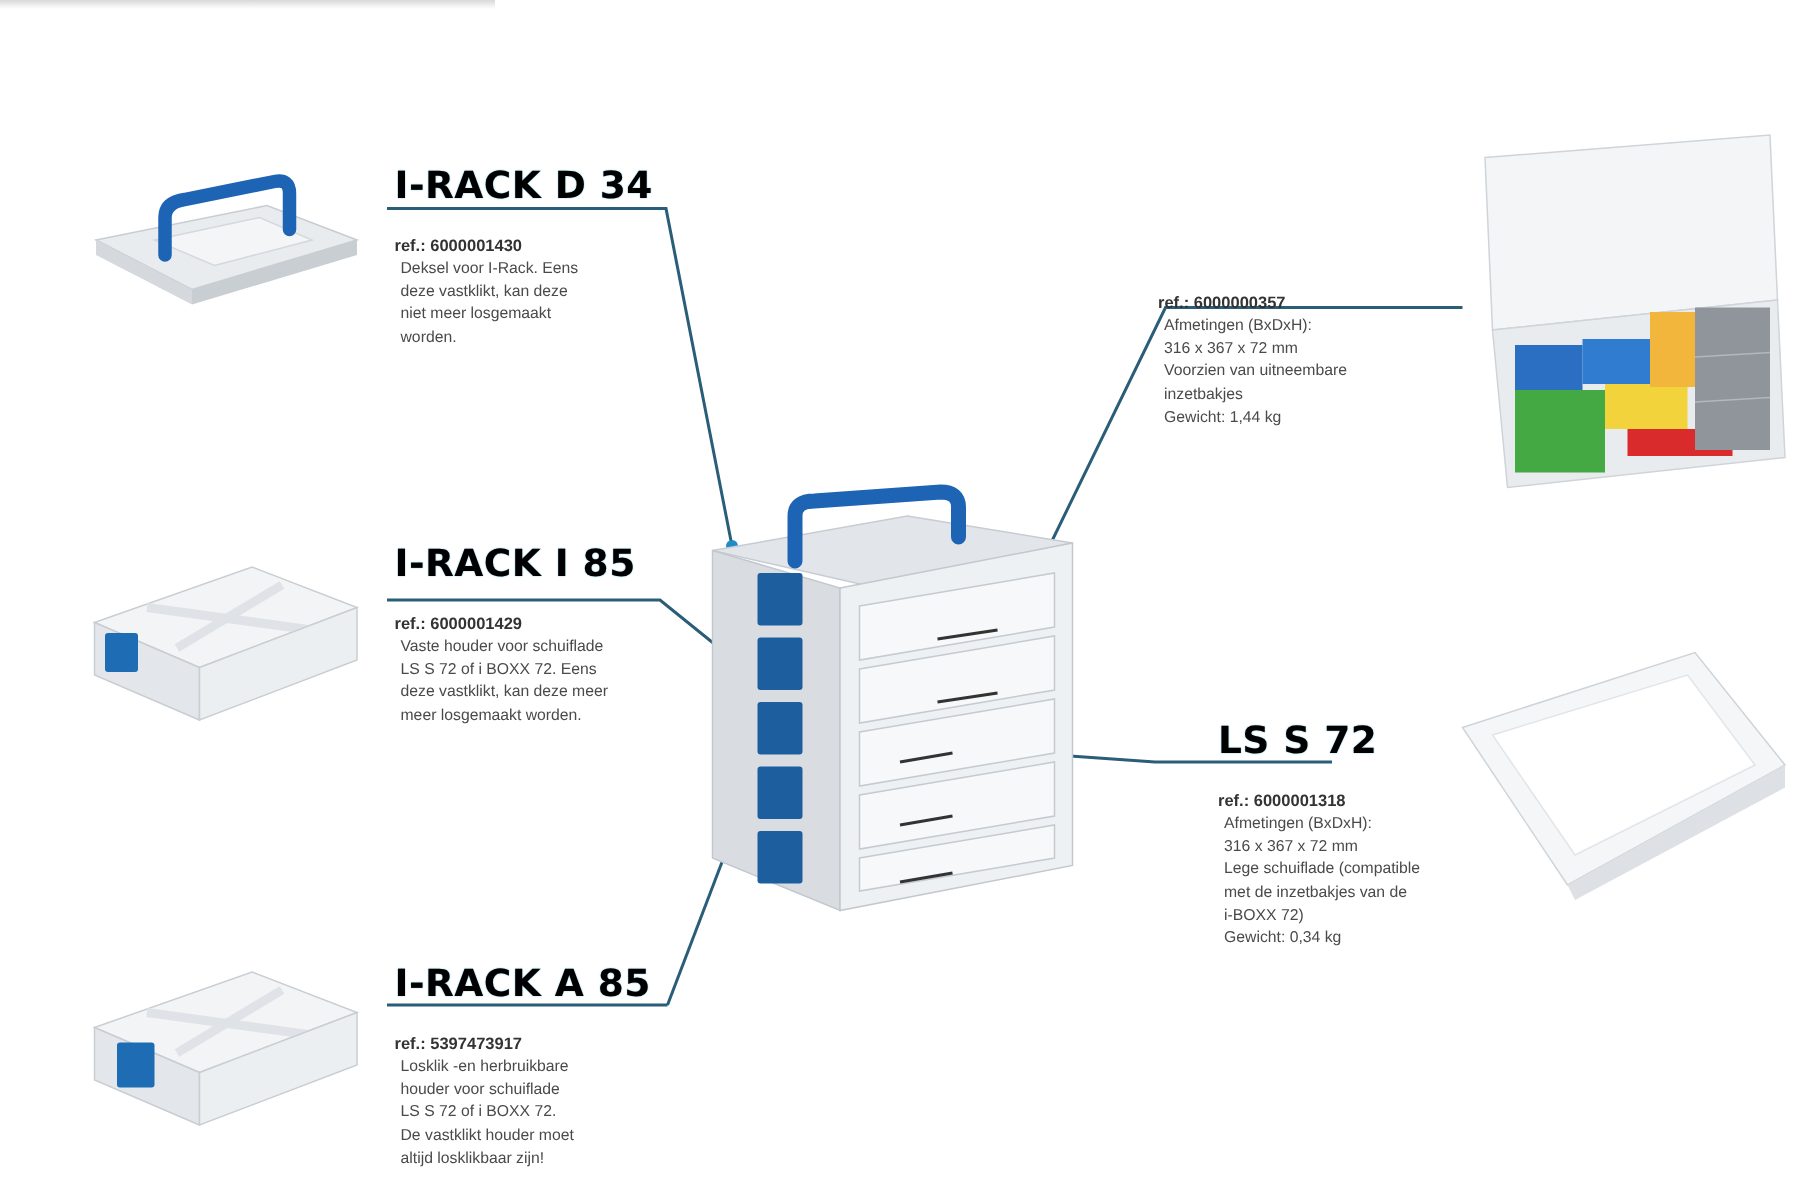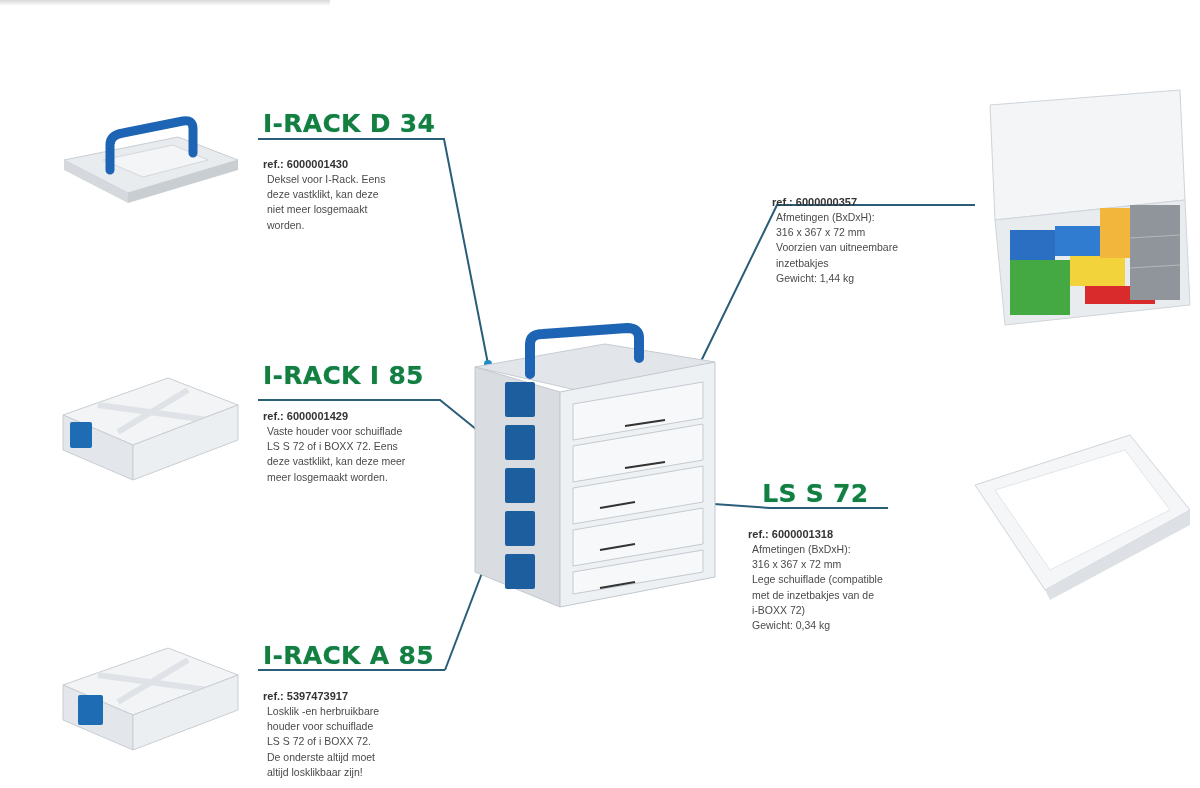--- a/index.html
+++ b/index.html
@@ -9,24 +9,23 @@
     font-family: "Liberation Sans", sans-serif;
   }
   .topshade {
     position: absolute; left: 0; top: 0; width: 330px; height: 6px;
     background: linear-gradient(to bottom, #d8d8d8, #ffffff);
   }
   svg.lines { position: absolute; left: 0; top: 0; width: 1200px; height: 788px; pointer-events: none; }
   .label { position: absolute; }
   .title {
     font-family: "DejaVu Sans", sans-serif; font-weight: bold;
-    color: #15803d; font-size: 25px; letter-spacing: 0.3px; line-height: 28px;
+    color: #000000; font-size: 25px; letter-spacing: 0.3px; line-height: 28px;
     white-space: nowrap;
     text-shadow: 0 0 1px #5fb3d6;
-    text-align: center;
   }
   .ref {
     font-family: "Liberation Sans", sans-serif; font-weight: bold;
     font-size: 11px; color: #333; margin-top: 20px; white-space: nowrap;
   }
   .desc {
     font-family: "Liberation Sans", sans-serif; font-size: 10.5px; color: #4a4a4a;
     line-height: 15.2px; margin-top: 2px; margin-left: 4px; white-space: nowrap;
   }
   .thumb { position: absolute; }
@@ -155,37 +154,37 @@
   </div>
 </div>
 
 <div class="label" style="left:263px;top:642px">
   <div class="title">I-RACK A 85</div>
   <div class="ref">ref.: 5397473917</div>
   <div class="desc">
     <div>Losklik -en herbruikbare</div>
     <div>houder voor schuiflade</div>
     <div>LS S 72 of i BOXX 72.</div>
-    <div>De onderste altijd moet</div>
+    <div>De vastklikt houder moet</div>
     <div>altijd losklikbaar zijn!</div>
   </div>
 </div>
 
 <div class="label" style="left:772px;top:176px">
   <div class="ref">ref.: 6000000357</div>
   <div class="desc">
     <div>Afmetingen (BxDxH):</div>
     <div>316 x 367 x 72 mm</div>
     <div>Voorzien van uitneembare</div>
     <div>inzetbakjes</div>
     <div>Gewicht: 1,44 kg</div>
   </div>
 </div>
 
-<div class="label" style="left:748px;top:480px">
+<div class="label" style="left:812px;top:480px">
   <div class="title">LS S 72</div>
   <div class="ref">ref.: 6000001318</div>
   <div class="desc">
     <div>Afmetingen (BxDxH):</div>
     <div>316 x 367 x 72 mm</div>
     <div>Lege schuiflade (compatible</div>
     <div>met de inzetbakjes van de</div>
     <div>i-BOXX 72)</div>
     <div>Gewicht: 0,34 kg</div>
   </div>

